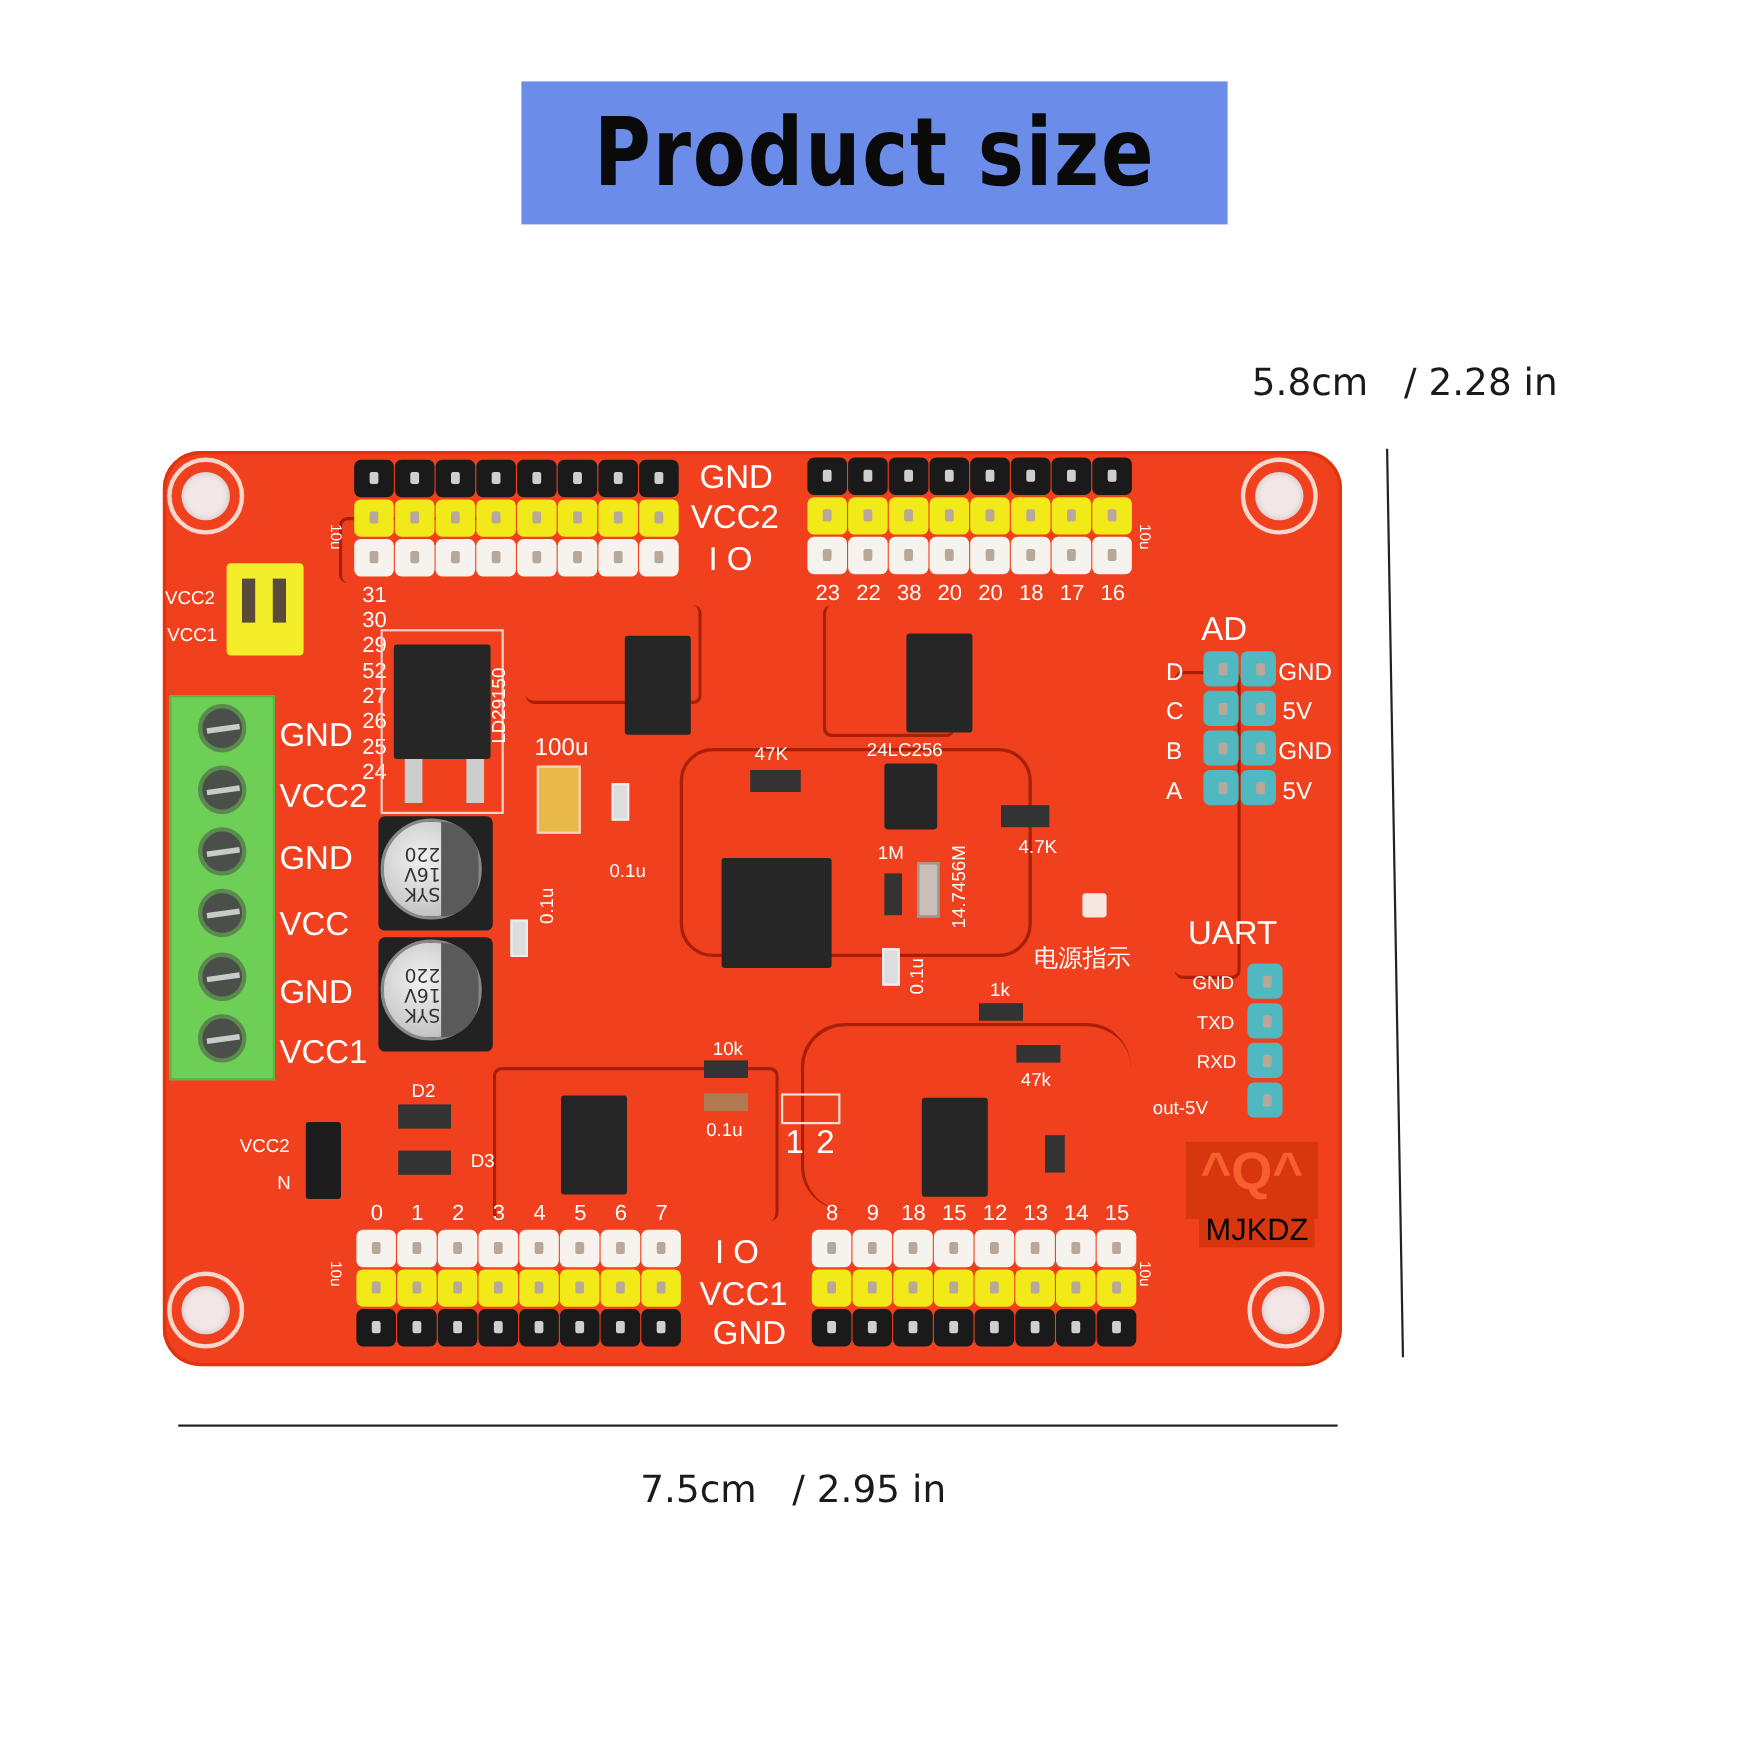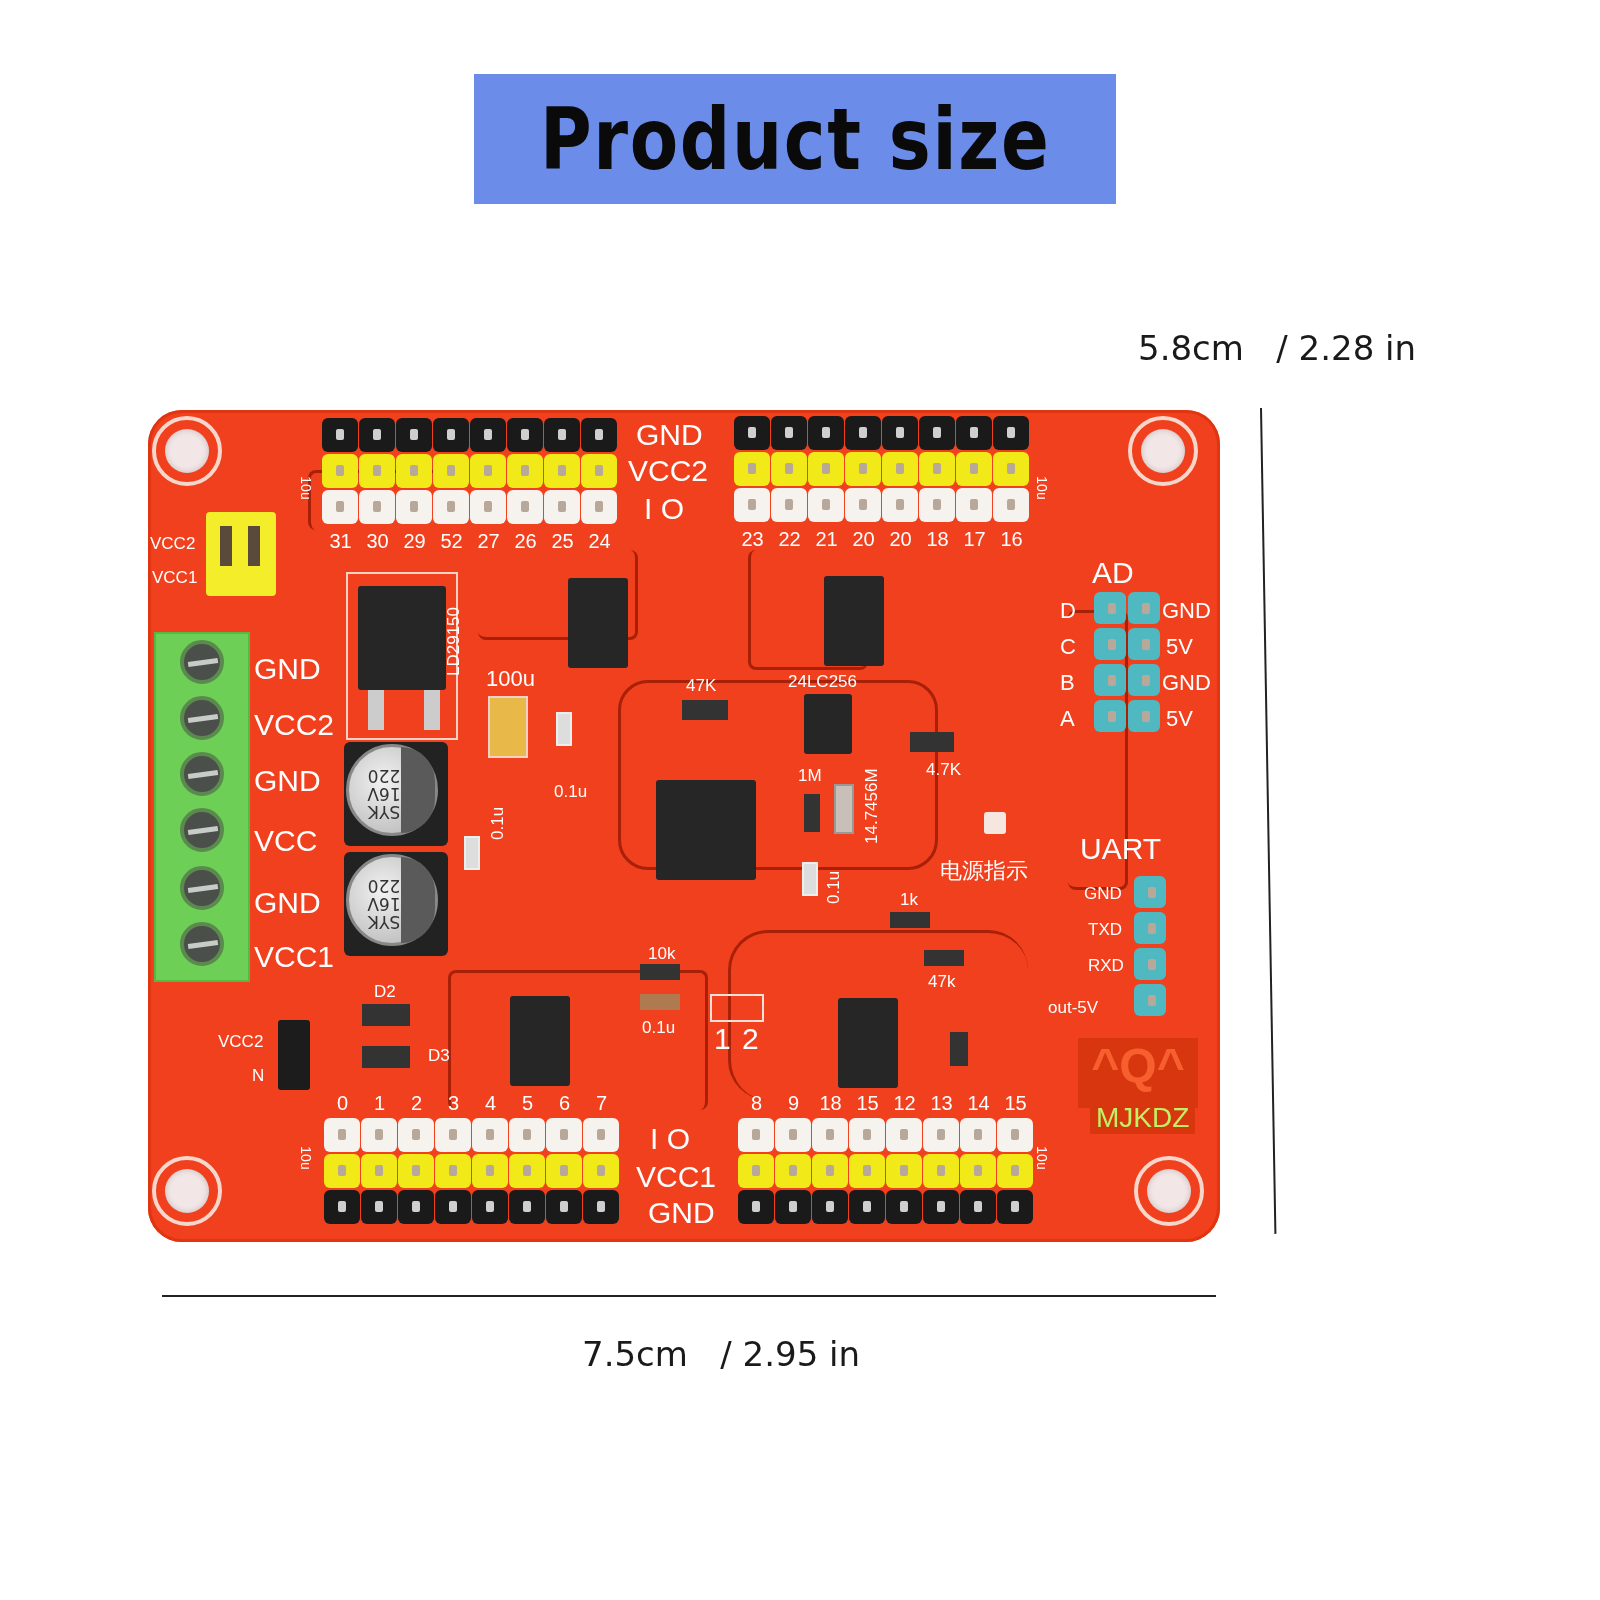--- a/index.html
+++ b/index.html
@@ -87,21 +87,21 @@
   .cap-label { position: absolute; left: 10px; top: 20px; width: 50px; font-size: 17px; color: #333; transform: rotate(180deg); text-align: center; line-height: 18px; font-family: "DejaVu Sans", sans-serif; }
 
   .smd { position: absolute; background: #ddd; border: 2px solid #eee; }
   .smd-body { position: absolute; background: #333; }
 
   .logo-box {
     position: absolute; left: 930px; top: 628px; width: 120px; height: 70px; background: #d8360f;
   }
   .logo-q { position: absolute; left: 0; top: 0; width: 100%; text-align: center; font-size: 48px; color: #f7602e; font-weight: bold; }
   .logo-name { position: absolute; left: 942px; top: 692px; font-size: 28px; color: #d8360f; background: #d8360f; padding: 0 6px; }
-  .logo-name span { color: #bef264; }
+  .logo-name span { color: #000000; }
 </style>
 </head>
 <body>
 
 <div class="banner">
   <span class="banner-text">Product size</span>
 </div>
 
 <div class="dim-text dim-height">5.8cm   / 2.28 in</div>
 <div class="dim-line-v"></div>
@@ -146,21 +146,21 @@
   <div class="header-row" style="left:174px;top:80px;">
     <div class="pin white"></div>
       <div class="pin white"></div>
       <div class="pin white"></div>
       <div class="pin white"></div>
       <div class="pin white"></div>
       <div class="pin white"></div>
       <div class="pin white"></div>
       <div class="pin white"></div>
   </div>
-  <div class="pin-nums" style="left:174px;top:120px;">
+  <div class="pin-nums" style="left:174px;top:120px;flex-direction:column;">
     <span class="pin-num">31</span>
     <span class="pin-num">30</span>
     <span class="pin-num">29</span>
     <span class="pin-num">52</span>
     <span class="pin-num">27</span>
     <span class="pin-num">26</span>
     <span class="pin-num">25</span>
     <span class="pin-num">24</span>
   </div>
   <span class="silk silk-xs" style="left:146px;top:70px;transform:rotate(90deg);">10u</span>
@@ -195,21 +195,21 @@
       <div class="pin white"></div>
       <div class="pin white"></div>
       <div class="pin white"></div>
       <div class="pin white"></div>
       <div class="pin white"></div>
       <div class="pin white"></div>
   </div>
   <div class="pin-nums" style="left:586px;top:118px;">
     <span class="pin-num">23</span>
     <span class="pin-num">22</span>
-    <span class="pin-num">21</span>
+    <span class="pin-num">38</span>
     <span class="pin-num">20</span>
     <span class="pin-num">20</span>
     <span class="pin-num">18</span>
     <span class="pin-num">17</span>
     <span class="pin-num">16</span>
   </div>
   <span class="silk silk-xs" style="left:882px;top:70px;transform:rotate(90deg);">10u</span>
 
   <div style="position:absolute;left:58px;top:102px;width:70px;height:84px;background:#f4ee2a;border-radius:4px;">
     <div style="position:absolute;left:14px;top:14px;width:12px;height:40px;background:#5a4a3a;"></div>

